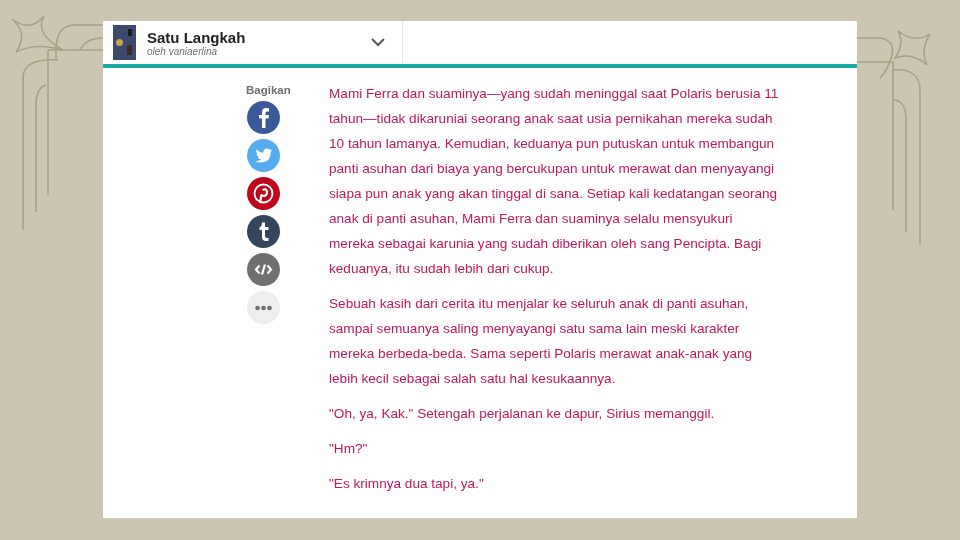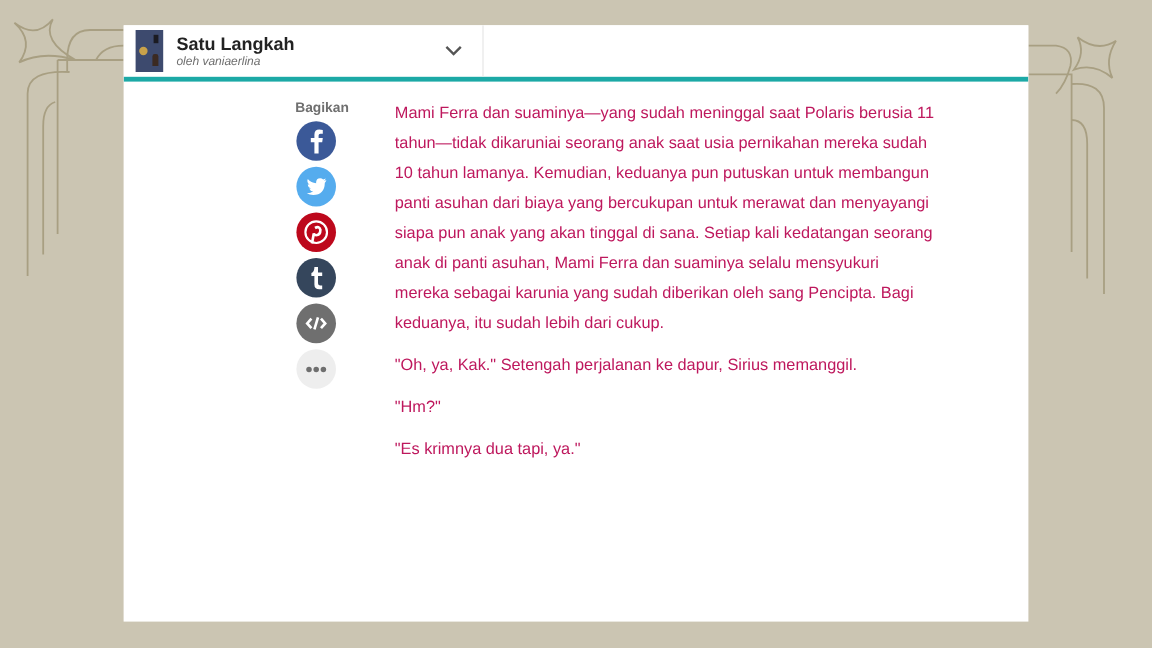--- a/index.html
+++ b/index.html
@@ -120,17 +120,18 @@
   <div class="share-btn" style="top:270px;background:#eeeeee;">
     <svg width="33" height="33" viewBox="0 0 33 33">
       <circle cx="10.5" cy="17" r="2.3" fill="#6f6f6f"></circle>
       <circle cx="16.5" cy="17" r="2.3" fill="#6f6f6f"></circle>
       <circle cx="22.5" cy="17" r="2.3" fill="#6f6f6f"></circle>
     </svg>
   </div>
 
   <div class="content">
     <p>Mami Ferra dan suaminya—yang sudah meninggal saat Polaris berusia 11 tahun—tidak dikaruniai seorang anak saat usia pernikahan mereka sudah 10 tahun lamanya. Kemudian, keduanya pun putuskan untuk membangun panti asuhan dari biaya yang bercukupan untuk merawat dan menyayangi siapa pun anak yang akan tinggal di sana. Setiap kali kedatangan seorang anak di panti asuhan, Mami Ferra dan suaminya selalu mensyukuri mereka sebagai karunia yang sudah diberikan oleh sang Pencipta. Bagi keduanya, itu sudah lebih dari cukup.</p>
+    <p>Sebuah kasih dari cerita itu menjalar ke seluruh anak di panti asuhan, sampai semuanya saling menyayangi satu sama lain meski karakter mereka berbeda-beda. Sama seperti Polaris merawat anak-anak yang lebih kecil sebagai salah satu hal kesukaannya.</p>
     <p>"Oh, ya, Kak." Setengah perjalanan ke dapur, Sirius memanggil.</p>
     <p>"Hm?"</p>
     <p>"Es krimnya dua tapi, ya."</p>
   </div>
 </div>
 
 </body></html>

